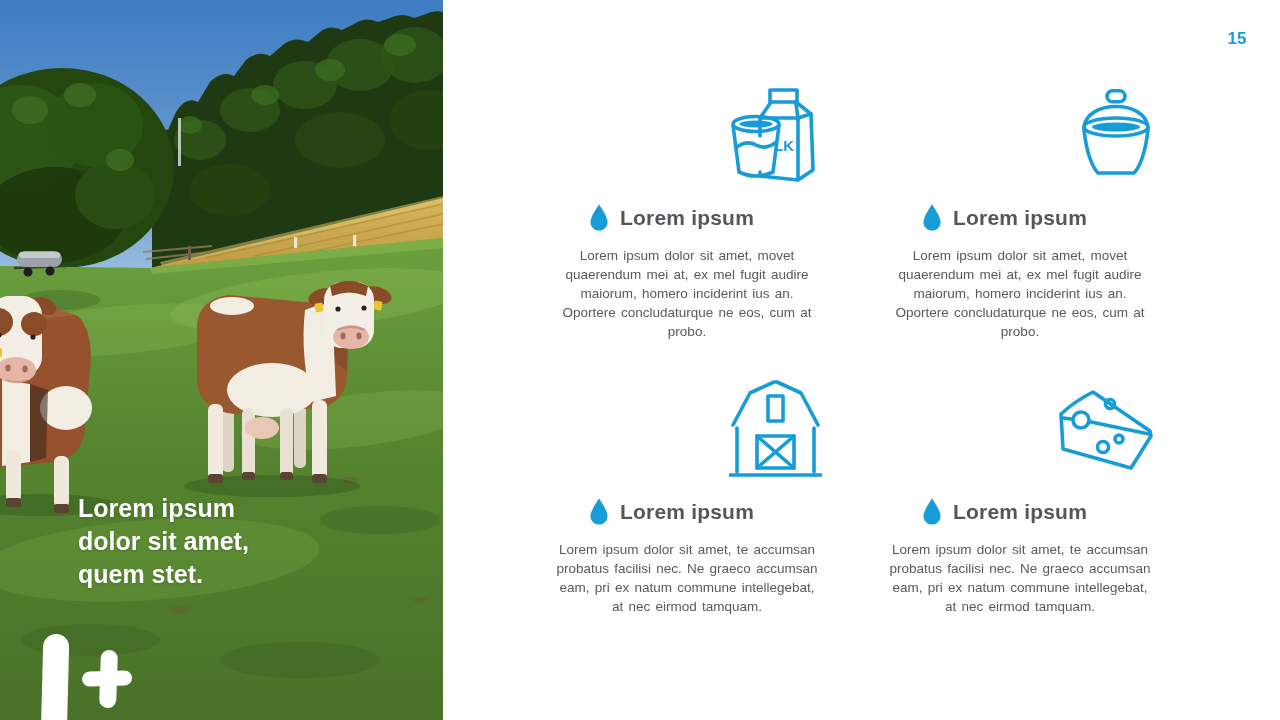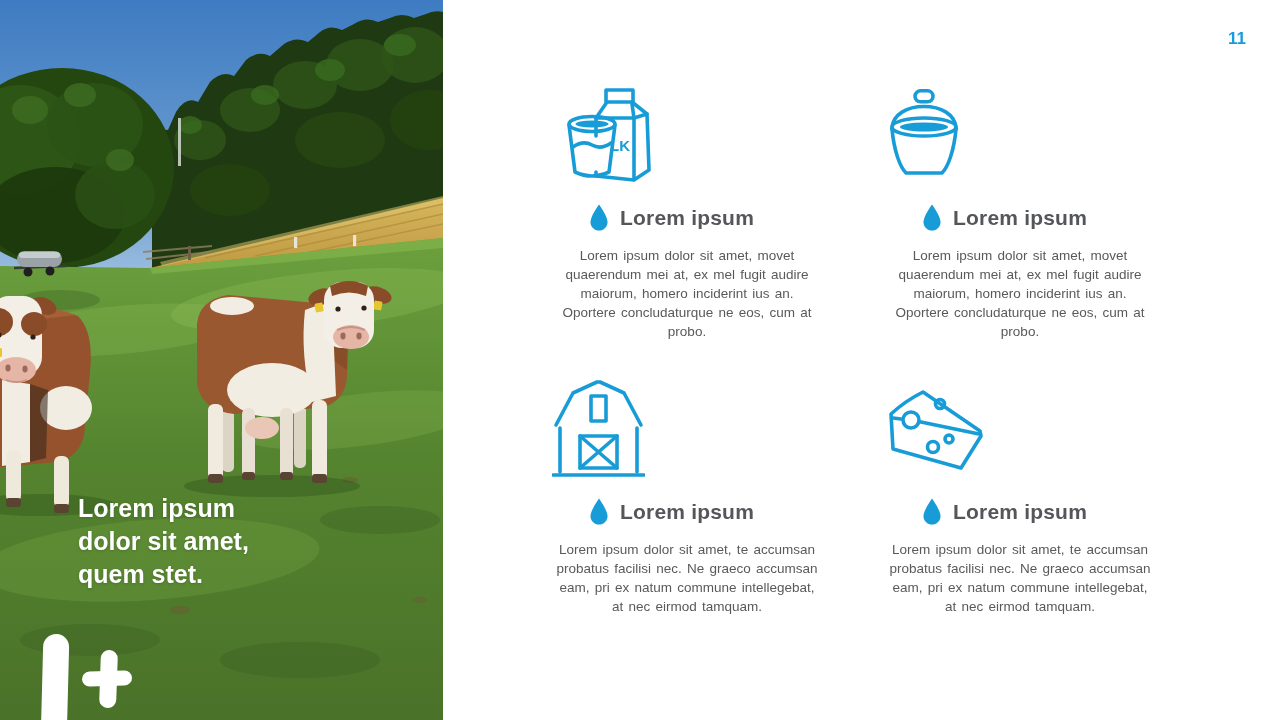--- a/index.html
+++ b/index.html
@@ -15,21 +15,21 @@
   .logo div{position:absolute;background:#ffffff;}
   .logo-bar{left:42px;top:634px;width:26px;height:110px;border-radius:14px;transform:rotate(1.5deg);}
   .logo-plus-v{left:100px;top:650px;width:17px;height:58px;border-radius:9px;transform:rotate(2deg);}
   .logo-plus-h{left:82px;top:671px;width:50px;height:15px;border-radius:8px;transform:rotate(-2deg);}
   
   .page-number{position:absolute;left:1212px;top:29px;width:50px;text-align:center;
                color:#189CD8;font-weight:bold;font-size:17px;}
   .feature{position:absolute;width:270px;text-align:center;}
   #f1{left:552px;top:84px;}  #f2{left:885px;top:84px;}
   #f3{left:552px;top:378px;} #f4{left:885px;top:378px;}
-  .icon-wrap{height:104px;display:flex;align-items:center;justify-content:flex-start;}
+  .icon-wrap{height:104px;display:flex;align-items:center;justify-content:flex-end;}
   .feature-title{position:relative;height:28px;margin-top:16px;
                  display:flex;align-items:center;justify-content:center;}
   .feature-title .title-text{font-size:21px;font-weight:bold;color:#55565A;letter-spacing:0.2px;}
   .drop{position:absolute;left:calc(50% - 97px);top:0;}
   .feature-body{margin-top:14px;font-size:13.5px;line-height:19px;color:#595959;
                 word-spacing:1.5px;}
   .stroke-icon{stroke:#189CD8;fill:none;stroke-width:3.6;stroke-linejoin:round;stroke-linecap:round;}
 </style>
 </head>
 <body>
@@ -171,21 +171,21 @@
       </g>
     </svg>
     <div class="photo-caption">Lorem ipsum dolor sit amet, quem stet.</div>
     <div class="logo">
       <div class="logo-bar"></div>
       <div class="logo-plus-v"></div>
       <div class="logo-plus-h"></div>
     </div>
   </div>
 
-  <div class="page-number">11</div>
+  <div class="page-number">15</div>
 
   <div class="feature" id="f1">
     <div class="icon-wrap">
       <svg width="106" height="96" viewBox="0 0 106 96">
         <g class="stroke-icon">
           <rect x="54" y="2" width="27" height="12"></rect>
           <path d="M44,30 L55,14"></path>
           <path d="M80,14 L95,26"></path>
           <path d="M44,30 L82,30 M82,30 L95,26 L97,82 L82,92 M82,30 L82,92 M44,30 L44,48 M44,84 L44,88 L82,92"></path>
           <path d="M80,16 L82,30"></path>

